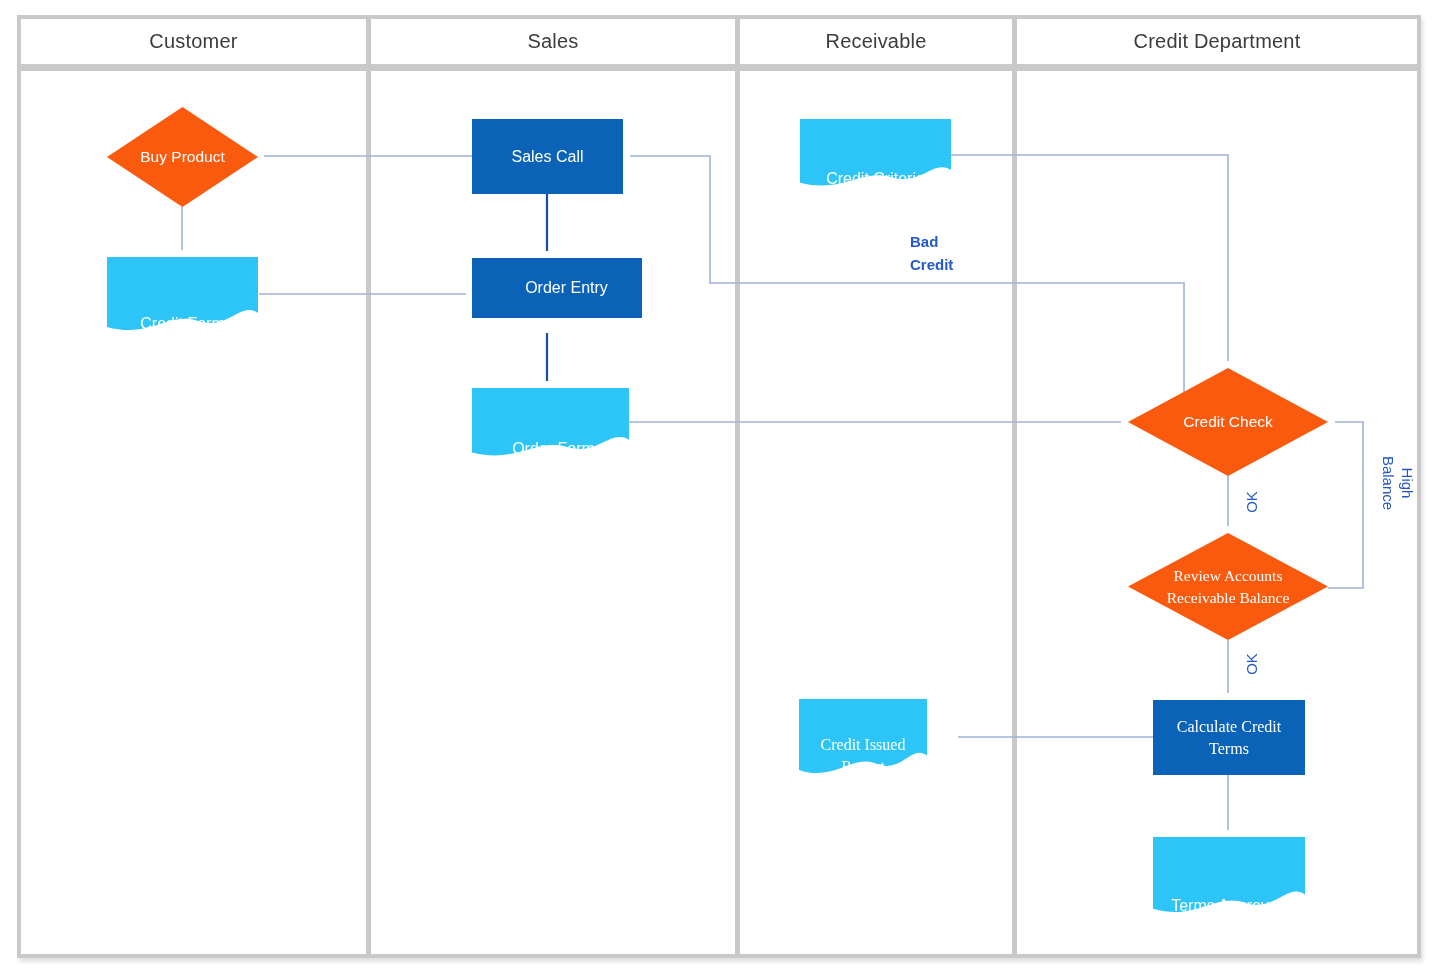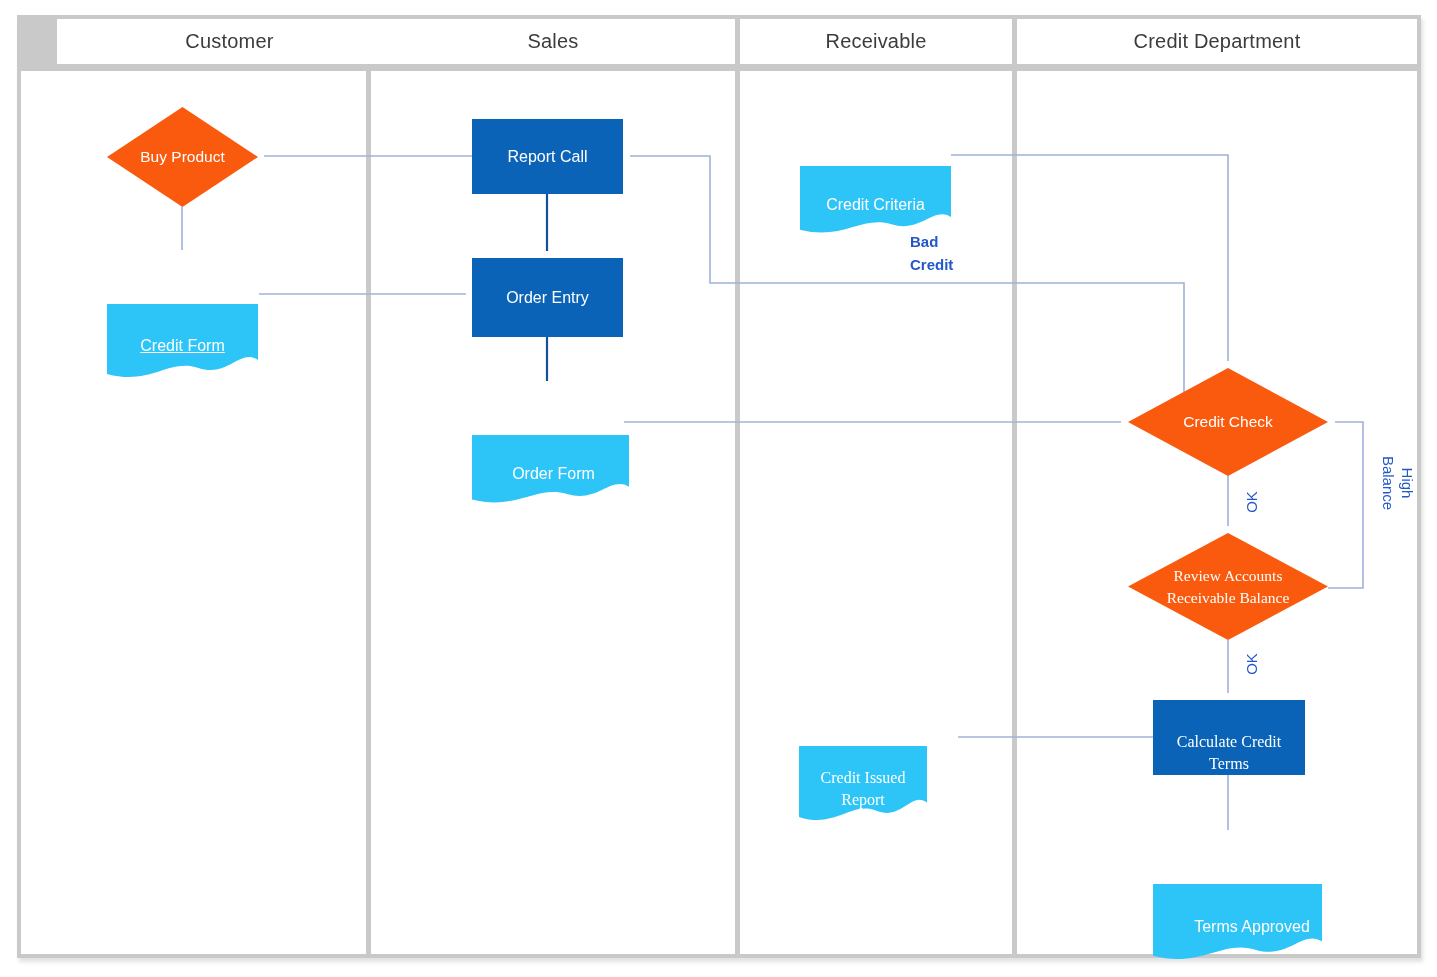--- a/index.html
+++ b/index.html
@@ -25,39 +25,39 @@
   
   .node{
     position:absolute;z-index:3;display:flex;align-items:center;justify-content:center;
     text-align:center;color:#ffffff;font-size:16px;line-height:22px;
   }
   .process{background:#0b63b8;}
   .decision{
     background:#fa5a0d;font-size:15.5px;
     clip-path:polygon(50% 0%,100% 50%,50% 100%,0% 50%);
   }
-  .doc{align-items:center;margin-top:47px;}
+  .doc{align-items:flex-end;}
   .doc .doc-bg{position:absolute;left:0;top:0;width:100%;height:100%;}
   .doc .doc-bg path{fill:#2dc5f7;}
   .doc .doc-label{position:relative;z-index:1;display:block;width:100%;padding-top:6px;text-align:center;}
   .node .l{display:block;font-family:Liberation Serif, serif;}
   
   .edge-label{
     position:absolute;z-index:4;color:#2358c8;font-size:15px;line-height:23px;white-space:nowrap;
   }
   .rot-ccw{transform:rotate(-90deg);text-align:center;white-space:nowrap;}
   .rot-cw{transform:rotate(90deg);text-align:center;line-height:19px;}
 </style>
 </head>
 <body>
 
 <div class="canvas">
 
   <div class="board">
-    <div class="hcell" style="left:4px;top:4px;width:345px;height:45px;margin-left:36px;">
+    <div class="hcell" style="left:4px;top:4px;width:345px;height:45px;">
       <span>Customer</span>
     </div>
     <div class="hcell" style="left:354px;top:4px;width:364px;height:45px;">
       <span>Sales</span>
     </div>
     <div class="hcell" style="left:723px;top:4px;width:272px;height:45px;">
       <span>Receivable</span>
     </div>
     <div class="hcell" style="left:1000px;top:4px;width:400px;height:45px;">
       <span>Credit Department</span>
@@ -98,24 +98,24 @@
   </div>
 
   <div class="node doc" style="left:107px;top:257px;width:151px;height:78px;text-decoration:underline;">
     <svg class="doc-bg" viewBox="0 0 152 78" preserveAspectRatio="none">
       <path d="M0 0 H152 V56 C134 44 122 74 92 64 C62 54 44 82 0 70 Z"></path>
     </svg>
     <span class="doc-label">Credit Form</span>
   </div>
 
   <div class="node process" style="left:472px;top:119px;width:151px;height:75px;">
-    <span>Report Call</span>
+    <span>Sales Call</span>
   </div>
 
-  <div class="node process" style="left:472px;top:258px;width:151px;height:79px;">
+  <div class="node process" style="left:472px;top:258px;width:151px;height:60px;padding-left:19px;">
     <span>Order Entry</span>
   </div>
 
   <div class="node doc" style="left:472px;top:388px;width:151px;height:72px;padding-left:6px;">
     <svg class="doc-bg" viewBox="0 0 152 78" preserveAspectRatio="none">
       <path d="M0 0 H152 V56 C134 44 122 74 92 64 C62 54 44 82 0 70 Z"></path>
     </svg>
     <span class="doc-label">Order Form</span>
   </div>
 
@@ -130,38 +130,38 @@
     <span>Credit Check</span>
   </div>
 
   <div class="node decision" style="left:1128px;top:533px;width:200px;height:107px;">
     <span>
       <span class="l">Review Accounts</span>
       <span class="l">Receivable Balance</span>
     </span>
   </div>
 
-  <div class="node process" style="left:1153px;top:700px;width:152px;height:75px;align-items:flex-end;">
+  <div class="node process" style="left:1153px;top:700px;width:152px;height:75px;">
     <span>
       <span class="l">Calculate Credit</span>
       <span class="l">Terms</span>
     </span>
   </div>
 
   <div class="node doc" style="left:799px;top:699px;width:128px;height:79px;">
     <svg class="doc-bg" viewBox="0 0 152 78" preserveAspectRatio="none">
       <path d="M0 0 H152 V56 C134 44 122 74 92 64 C62 54 44 82 0 70 Z"></path>
     </svg>
     <span class="doc-label">
       <span class="l">Credit Issued</span>
       <span class="l">Report</span>
     </span>
   </div>
 
-  <div class="node doc" style="left:1153px;top:837px;width:140px;height:80px;padding-left:29px;">
+  <div class="node doc" style="left:1153px;top:837px;width:152px;height:80px;">
     <svg class="doc-bg" viewBox="0 0 152 78" preserveAspectRatio="none">
       <path d="M0 0 H152 V56 C134 44 122 74 92 64 C62 54 44 82 0 70 Z"></path>
     </svg>
     <span class="doc-label">Terms Approved</span>
   </div>
 
   <div class="edge-label" style="left:910px;top:230px;font-weight:bold;">
     <span class="l" style="display:block;">Bad</span>
     <span class="l" style="display:block;">Credit</span>
   </div>

